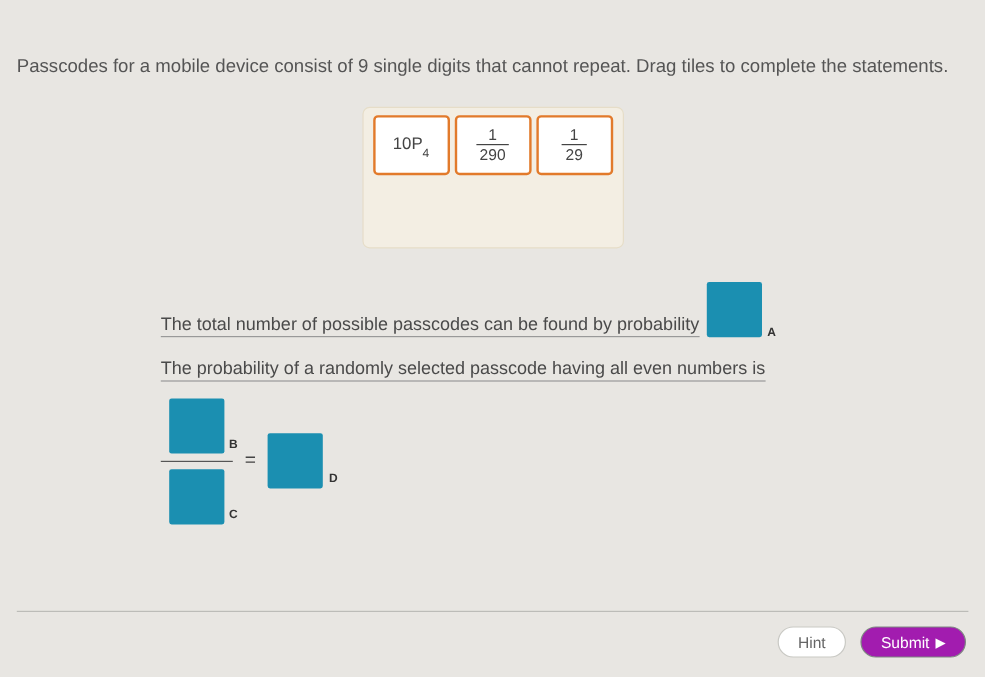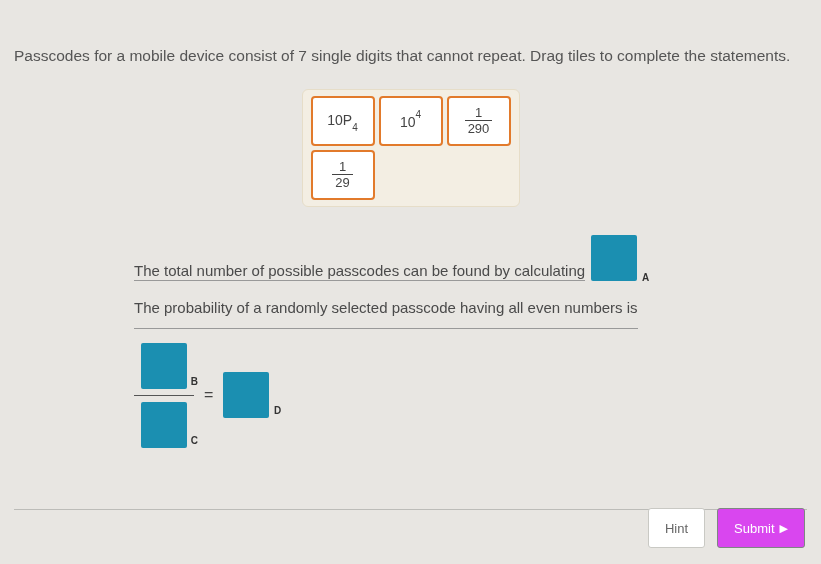--- a/index.html
+++ b/index.html
@@ -81,21 +81,21 @@
     position: relative;
     flex: 0 0 auto;
   }
   .drop .tag {
     position: absolute;
     font-size: 10px;
     color: #333;
     font-weight: bold;
   }
   .drop.A .tag { right: -12px; bottom: -2px; }
-  .line2 { margin-bottom: 8px; border-bottom: 1px solid #999; display: inline-block; padding-bottom: 12px; }
+  .line2 { margin-bottom: 8px; border-bottom: 1px solid #999; display: inline-block; padding-bottom: 1px; }
 
   .frac-drops {
     display: flex;
     align-items: center;
     gap: 10px;
     margin-top: 6px;
   }
   .vfrac {
     display: flex;
     flex-direction: column;
@@ -115,77 +115,72 @@
     display: flex;
     gap: 12px;
     align-items: center;
   }
   .footer-line {
     position: absolute;
     left: 14px; right: 14px; bottom: 54px;
     border-top: 1px solid #bcbcb8;
   }
   .btn {
-    height: 40px;
+    height: 26px;
     padding: 0 16px;
     font-size: 13px;
-    border-radius: 3px;
+    border-radius: 14px;
     display: flex;
     align-items: center;
     gap: 5px;
     cursor: pointer;
     justify-content: flex-end;
   }
   .btn-hint {
     background: #fff;
     border: 1px solid #c9c9c4;
     color: #666;
   }
   .btn-submit {
-    background: #d946ef;
+    background: #a21caf;
     border: 1px solid #7e8782;
     color: #fff;
   }
   .chev { font-size: 11px; }
 </style>
 </head>
 <body>
 
 <div class="page">
 
-  <p class="prompt">Passcodes for a mobile device consist of 7 single digits that cannot repeat. Drag tiles to complete the statements.</p>
+  <p class="prompt">Passcodes for a mobile device consist of 9 single digits that cannot repeat. Drag tiles to complete the statements.</p>
 
   <div class="tile-bank">
     <div class="tile">
       <span>
         <span>10</span><span>P</span><span class="sub">4</span>
       </span>
     </div>
     <div class="tile">
-      <span>
-        <span>10</span><span class="sup">4</span>
-      </span>
-    </div>
-    <div class="tile">
       <span class="frac">
         <span class="num">1</span>
         <span class="den">290</span>
       </span>
     </div>
     <div class="tile">
       <span class="frac">
         <span class="num">1</span>
         <span class="den">29</span>
       </span>
     </div>
   </div>
 
   <div class="statements">
     <div class="line1">
-      <span class="txt">The total number of possible passcodes can be found by calculating</span>
+      <span class="txt">The total number of possible passcodes can be found by probability</span>
       <div class="drop A">
         <span class="tag">A</span>
       </div>
     </div>
 
     <div>
       <span class="line2">The probability of a randomly selected passcode having all even numbers is</span>
     </div>
 
     <div class="frac-drops">

